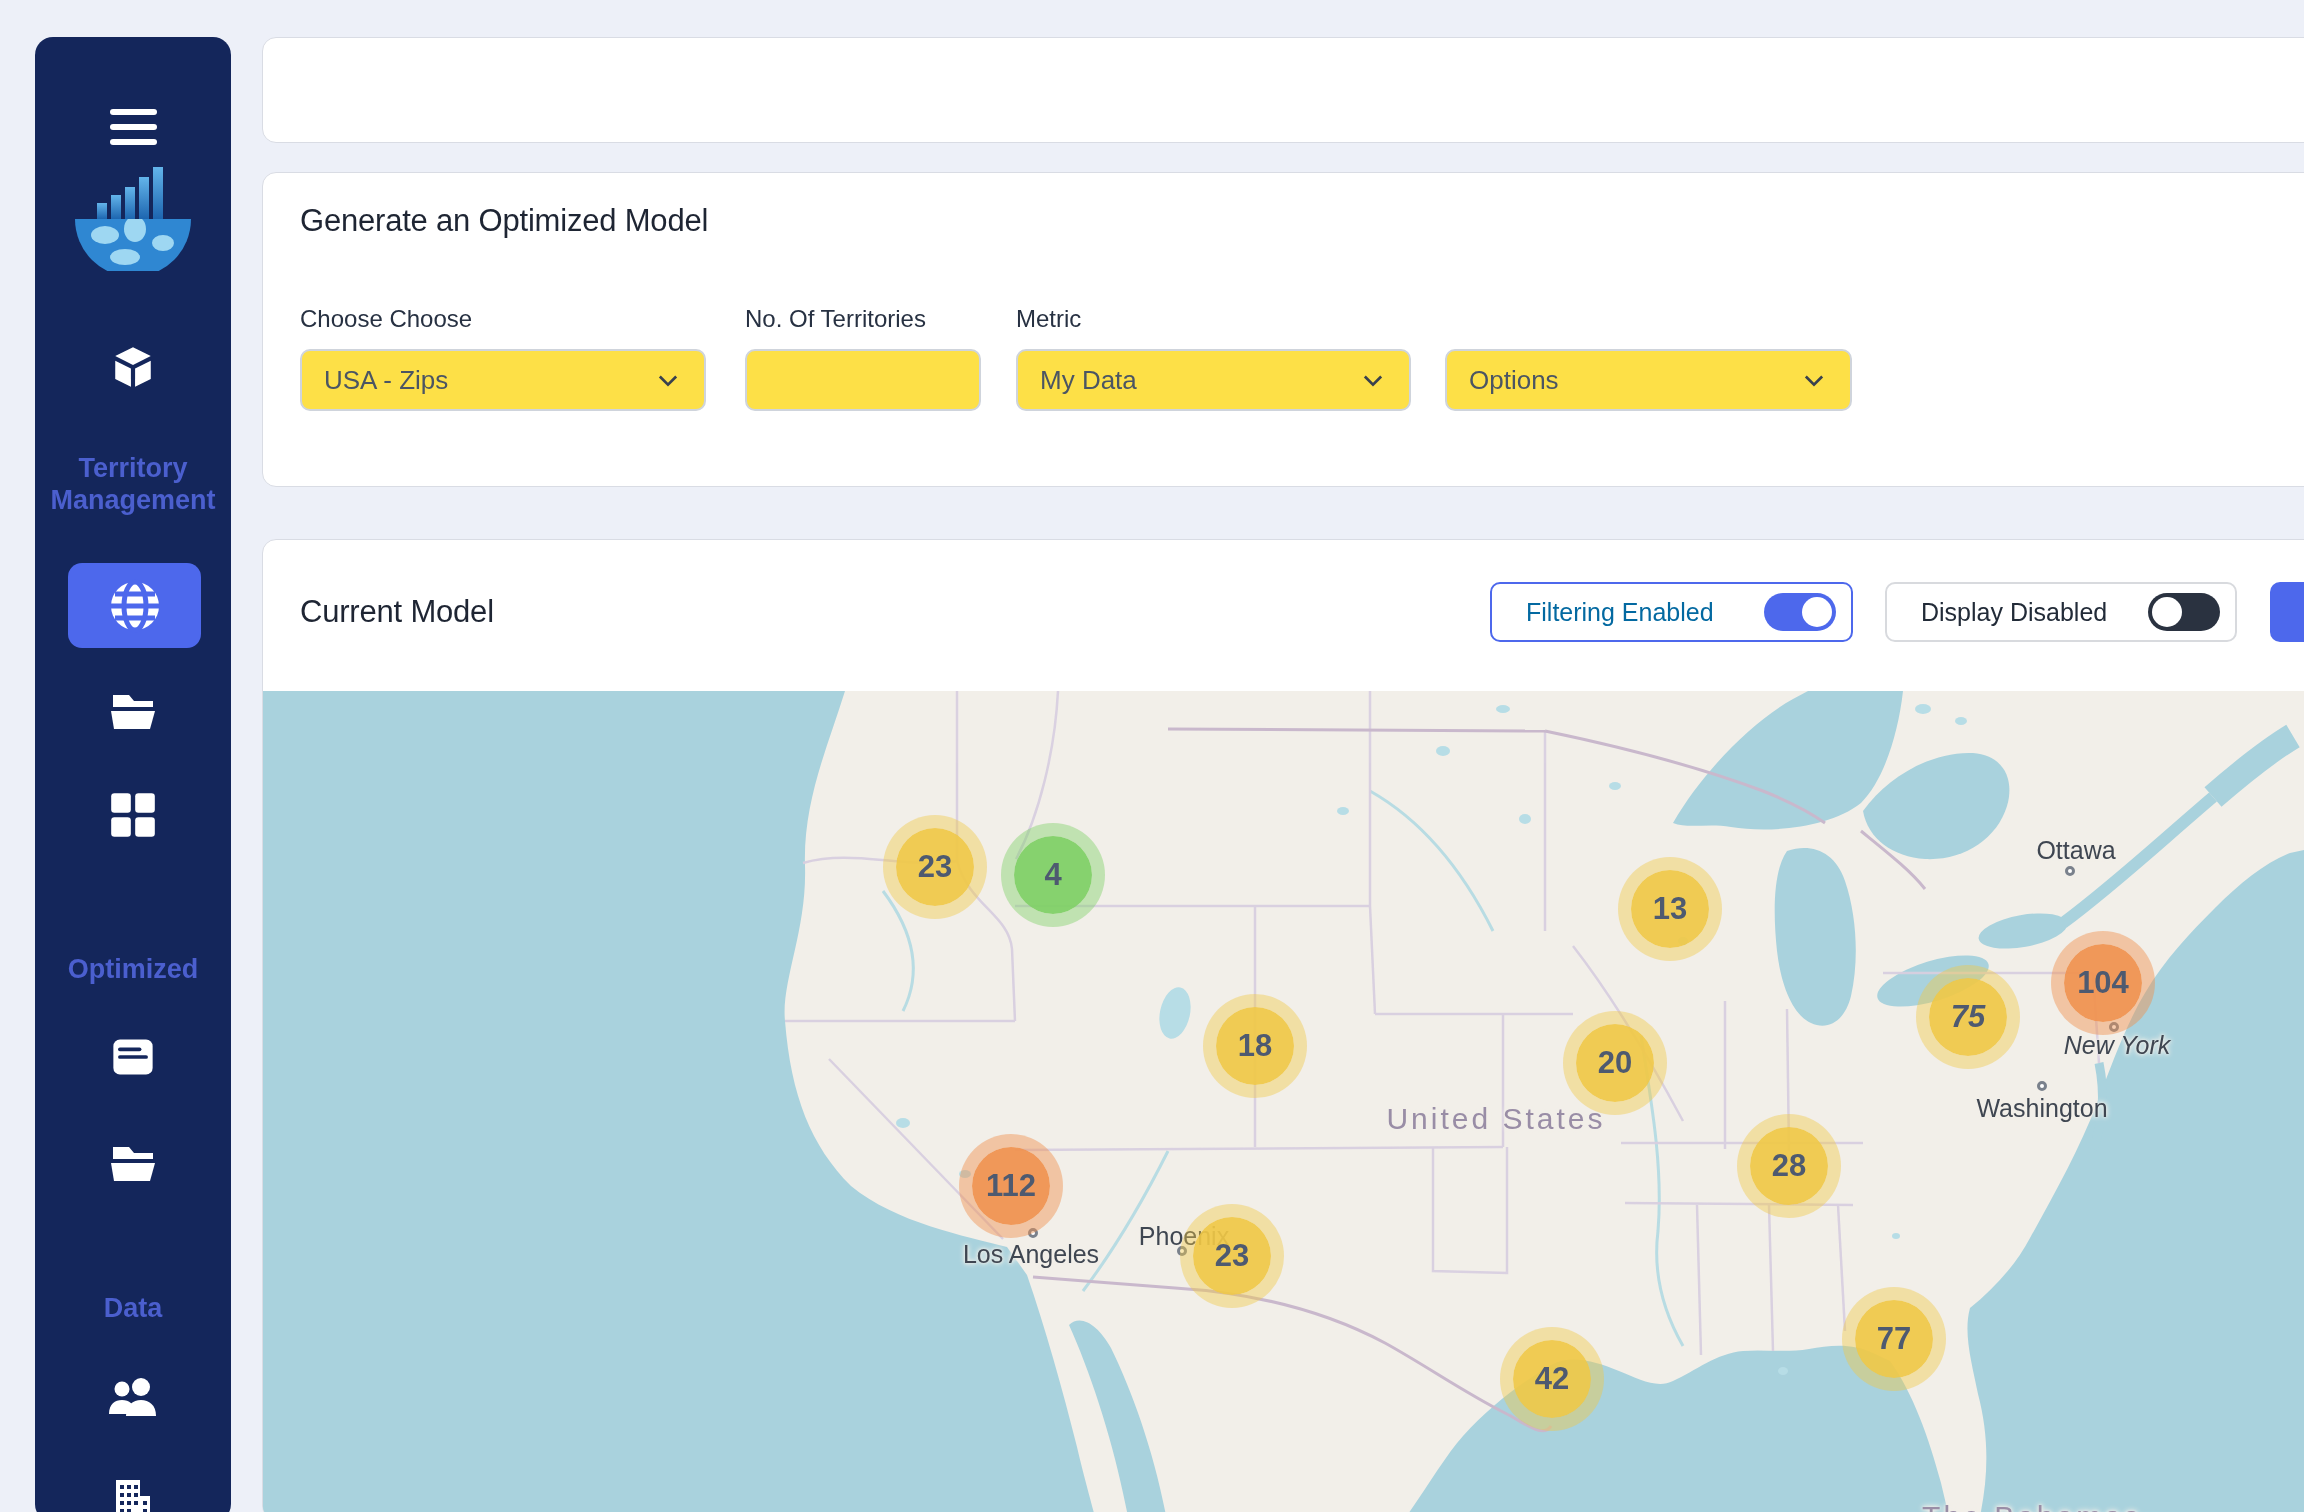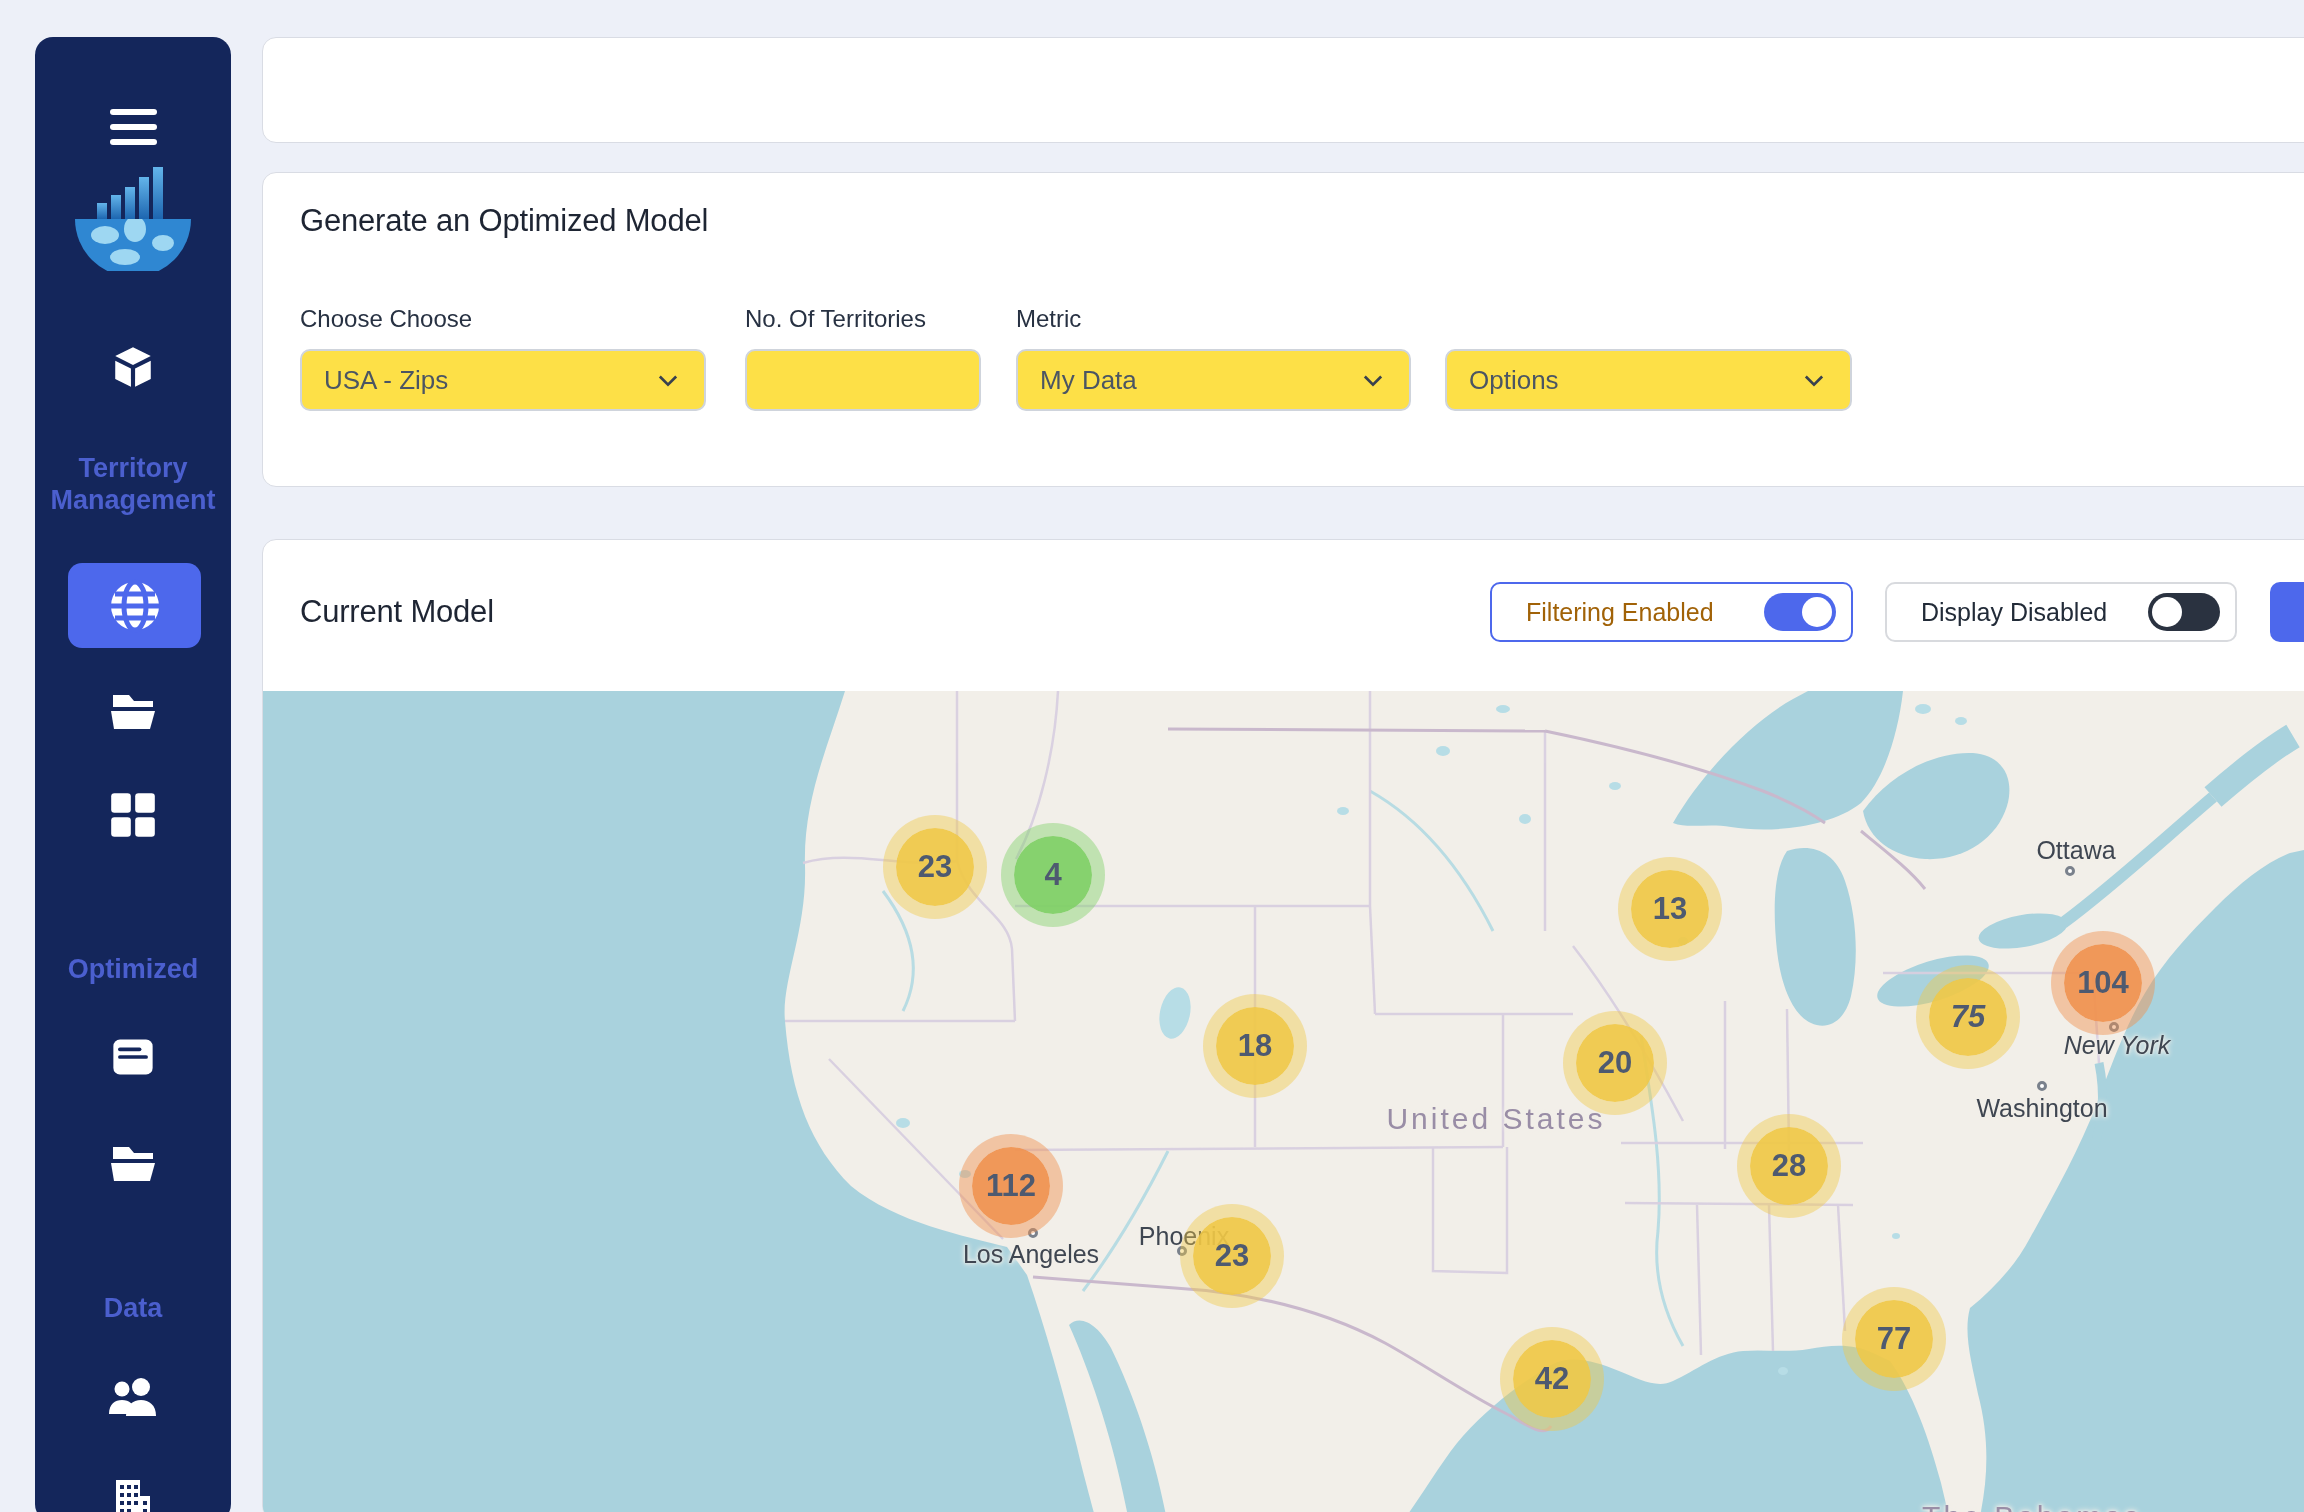--- a/index.html
+++ b/index.html
@@ -54,21 +54,21 @@
   }
   .ctrl .val{flex:1;}
   .ctrl svg{flex:none;}
   input.ctrl{cursor:text;outline:none;}
 
   
   .pill{
     position:absolute;top:42px;height:60px;box-sizing:border-box;border-radius:10px;
     display:flex;align-items:center;background:#fff;cursor:pointer;
   }
-  .pill-blue{border:2px solid #4d68ec;color:#a16207;}
+  .pill-blue{border:2px solid #4d68ec;color:#0369a1;}
   .pill-gray{border:2px solid #d8dade;color:#222b38;}
   .pill .pill-label{font-size:25px;font-weight:500;margin-left:34px;flex:1;}
   .switch{
     position:relative;width:72px;height:38px;border-radius:19px;margin-right:15px;margin-left:18px;flex:none;
   }
   .switch.on{background:#4d68ec;}
   .switch.off{background:#2a3240;}
   .knob{position:absolute;top:4px;width:30px;height:30px;border-radius:50%;background:#fff;}
   .switch.on .knob{left:38px;}
   .switch.off .knob{left:4px;}

